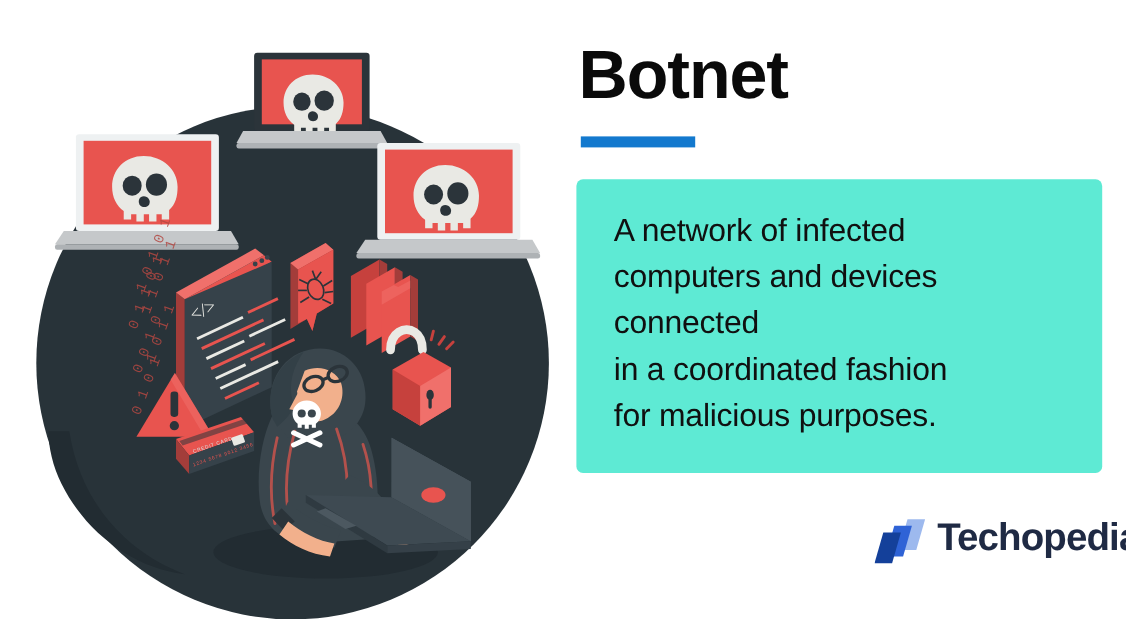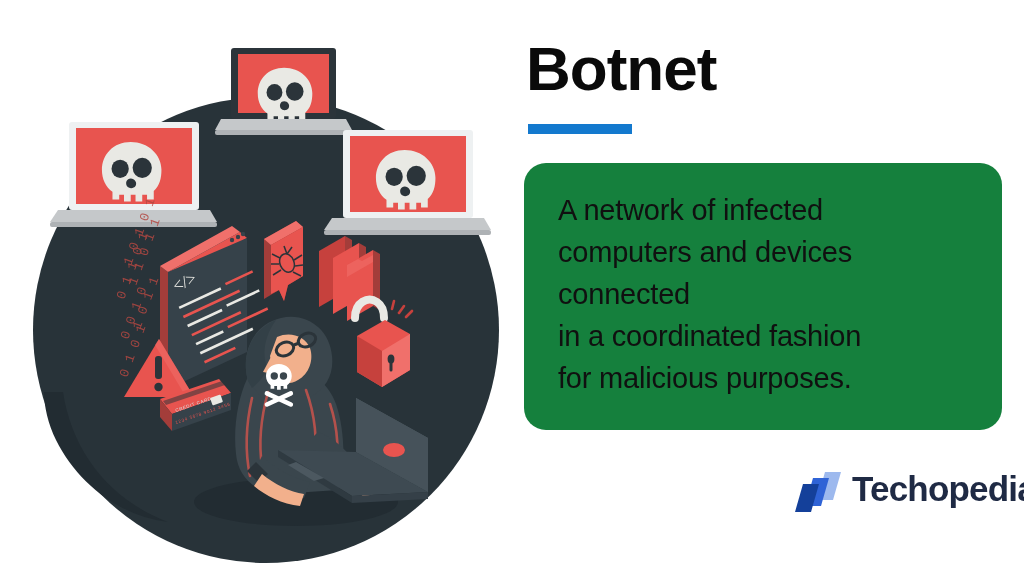--- a/index.html
+++ b/index.html
@@ -59,22 +59,22 @@
     height: 10px;
     background: #1379ce;
   }
 
   #definition-card {
     position: absolute;
     left: 12px;
     top: 163px;
     width: 478px;
     height: 267px;
-    background: #15803d;
-    border-radius: 22px;
+    background: #5eead4;
+    border-radius: 6px;
     box-sizing: border-box;
     padding: 26px 30px 20px 34px;
   }
   #definition-text {
     font-size: 29px;
     line-height: 42px;
     color: #101010;
     white-space: pre-line;
     letter-spacing: -0.2px;
   }

